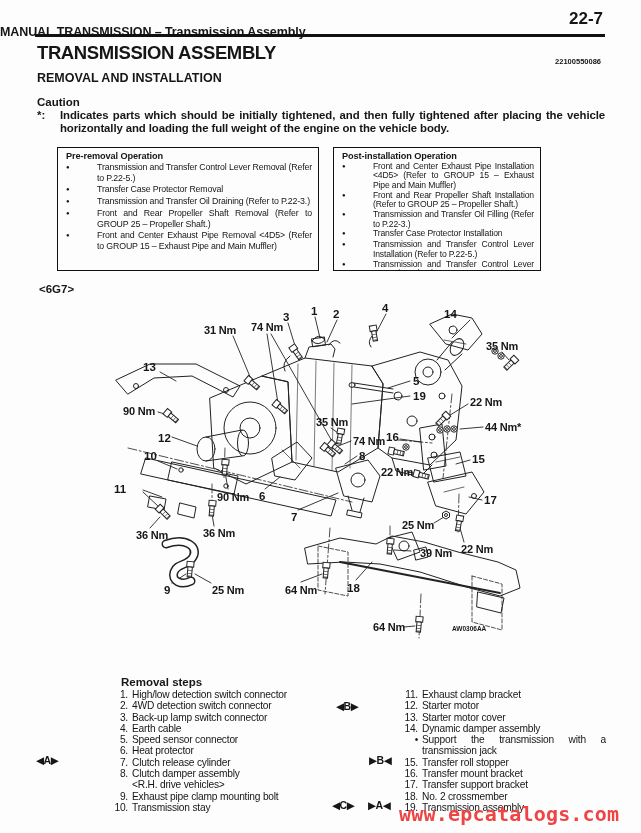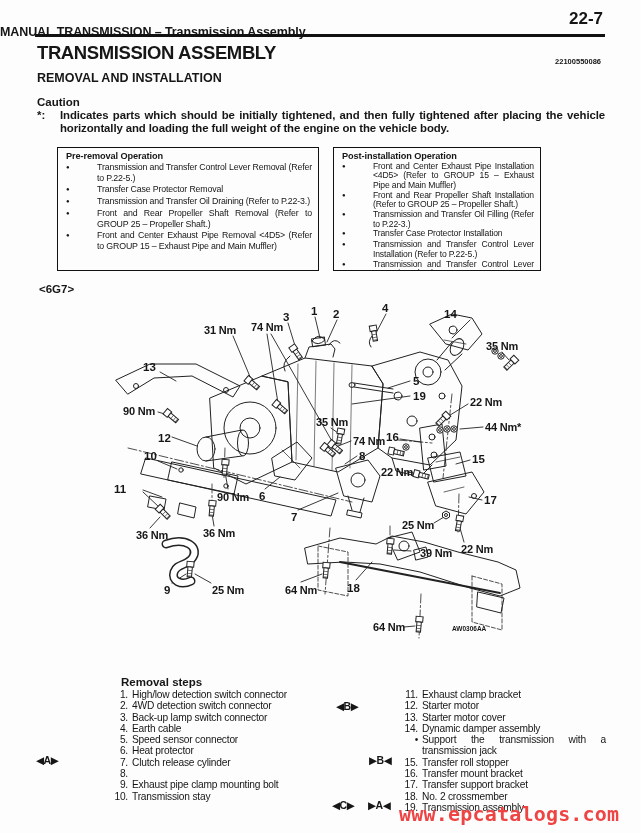--- a/index.html
+++ b/index.html
@@ -465,20 +465,23 @@
 
         <div class="step">
           <span class="step-num">7.</span>
           <span class="step-text">
             <span>Clutch release cylinder</span>
           </span>
         </div>
 
         <div class="step">
           <span class="step-num">8.</span>
+          <span class="step-text">
+            <span>Clutch damper assembly</span><span class="step-note">&lt;R.H. drive vehicles&gt;</span>
+          </span>
         </div>
 
         <div class="step">
           <span class="step-num">9.</span>
           <span class="step-text">
             <span>Exhaust pipe clamp mounting bolt</span>
           </span>
         </div>
 
         <div class="step">

